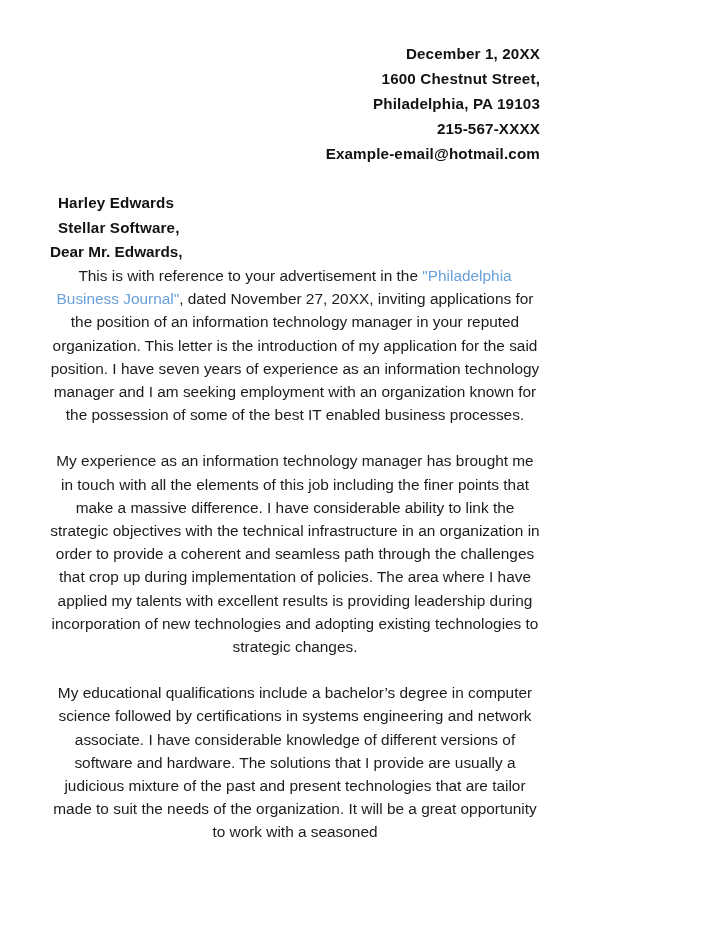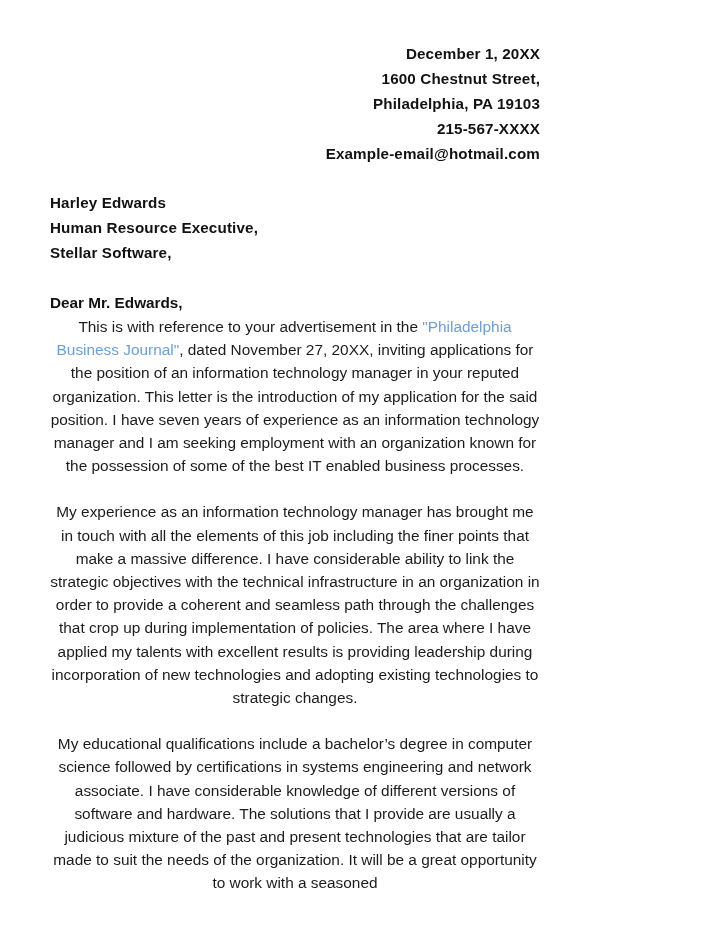--- a/index.html
+++ b/index.html
@@ -36,33 +36,33 @@
     line-height: 25px;
     letter-spacing: 0.15px;
     color: #121212;
     white-space: nowrap;
   }
 
   
   .recipient-block {
     margin-top: 24px;
     text-align: left;
+    margin-left: 8px;
   }
   .recipient-line {
     font-size: 15.2px;
     font-weight: bold;
     line-height: 25px;
     letter-spacing: 0.15px;
     color: #121212;
     white-space: nowrap;
   }
 
   
   .letter-body {
-    margin-top: 26px;
   }
   .salutation {
     font-size: 15.3px;
     font-weight: bold;
     line-height: 23px;
     color: #121212;
     margin-bottom: 1px;
   }
   .body-paragraph {
     font-size: 15.4px;
@@ -89,21 +89,20 @@
   <div class="sender-block">
     <div class="sender-line">December 1, 20XX</div>
     <div class="sender-line">1600 Chestnut Street,</div>
     <div class="sender-line">Philadelphia, PA 19103</div>
     <div class="sender-line">215-567-XXXX</div>
     <div class="sender-line">Example-email@hotmail.com</div>
   </div>
 
   <div class="recipient-block">
     <div class="recipient-line">Harley Edwards</div>
-    <div class="recipient-line">Human Resource Executive,</div>
     <div class="recipient-line">Stellar Software,</div>
   </div>
 
   <div class="letter-body">
 
     <div class="salutation">Dear Mr. Edwards,</div>
 
     <p class="body-paragraph"><span>This is with reference to your advertisement in the </span><span class="publication-link">"Philadelphia Business Journal"</span><span>, dated November 27, 20XX, inviting applications for the position of an information technology manager in your reputed organization. This letter is the introduction of my application for the said position. I have seven years of experience as an information technology manager and I am seeking employment with an organization known for the possession of some of the best IT enabled business processes.</span></p>
 
     <p class="body-paragraph">My experience as an information technology manager has brought me in touch with all the elements of this job including the finer points that make a massive difference. I have considerable ability to link the strategic objectives with the technical infrastructure in an organization in order to provide a coherent and seamless path through the challenges that crop up during implementation of policies. The area where I have applied my talents with excellent results is providing leadership during incorporation of new technologies and adopting existing technologies to strategic changes.</p>

